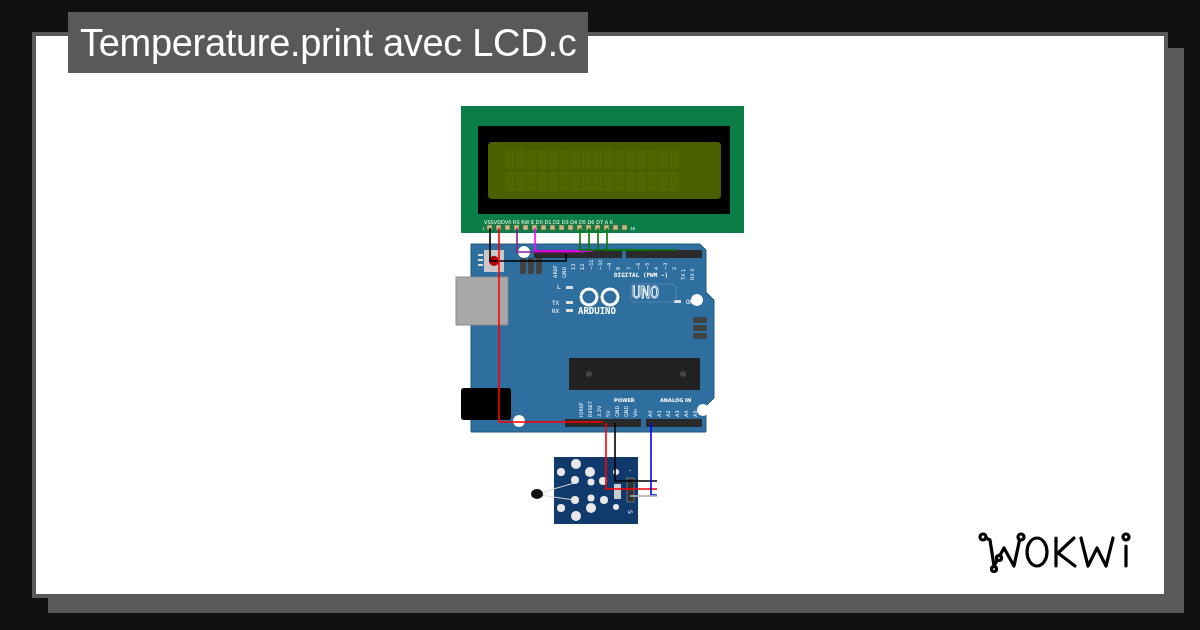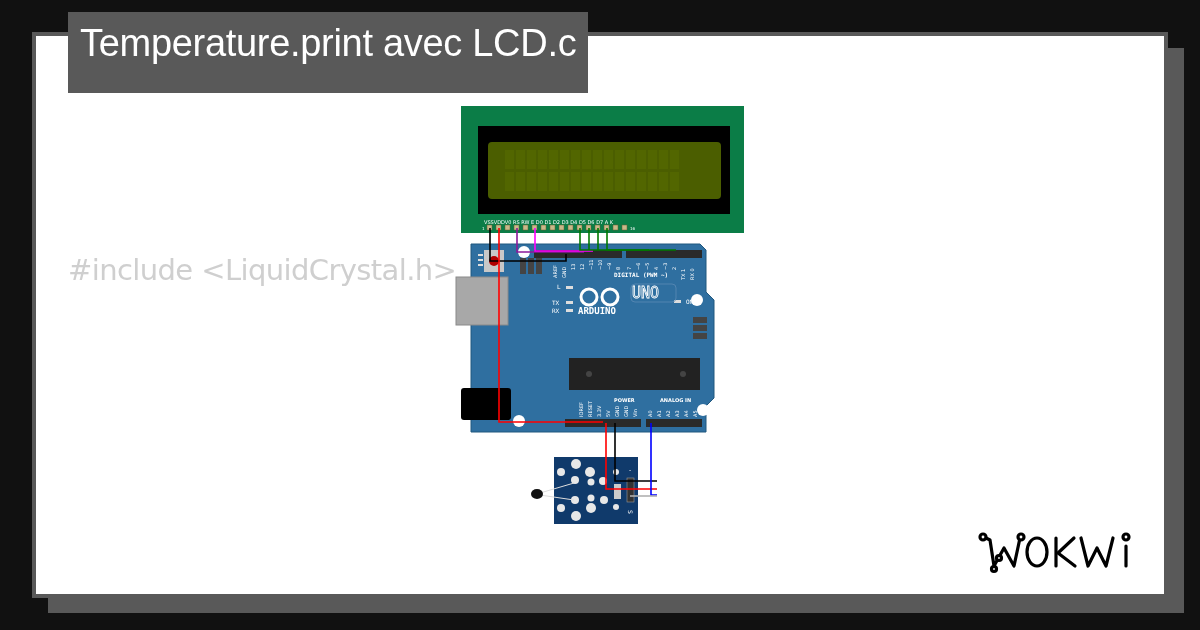--- a/index.html
+++ b/index.html
@@ -17,37 +17,36 @@
     background: #ffffff; border: 4px solid #595959; overflow: hidden;
   }
   .code {
     position: absolute; left: 32px; top: 114px; margin: 0;
     font-family: "DejaVu Sans", sans-serif;
     font-size: 29px; line-height: 48px; color: #cfcfcf;
     letter-spacing: -0.6px; white-space: pre;
   }
   .code .ln { display: block; height: 48px; }
   .title {
-    position: absolute; left: 68px; top: 12px; height: 81px;
+    position: absolute; left: 68px; top: 12px; height: 61px;
     background: #595959; color: #ffffff;
     font-family: "Liberation Sans", sans-serif; font-size: 38px;
     line-height: 63px; padding: 0 12px; letter-spacing: -0.3px;
   }
   .diagram { position: absolute; left: 0; top: 0; width: 1200px; height: 630px; }
   .logo {
     position: absolute; left: 978px; top: 528px;
   }
 </style>
 </head>
 <body>
 
 <div class="shadow"></div>
 <div class="card">
   <div class="code">
-    <span class="ln">#include &lt;LiquidCrystal.h&gt;</span>
     <span class="ln"></span>
     
     
     
     
     
     
     
   </div>
 </div>

